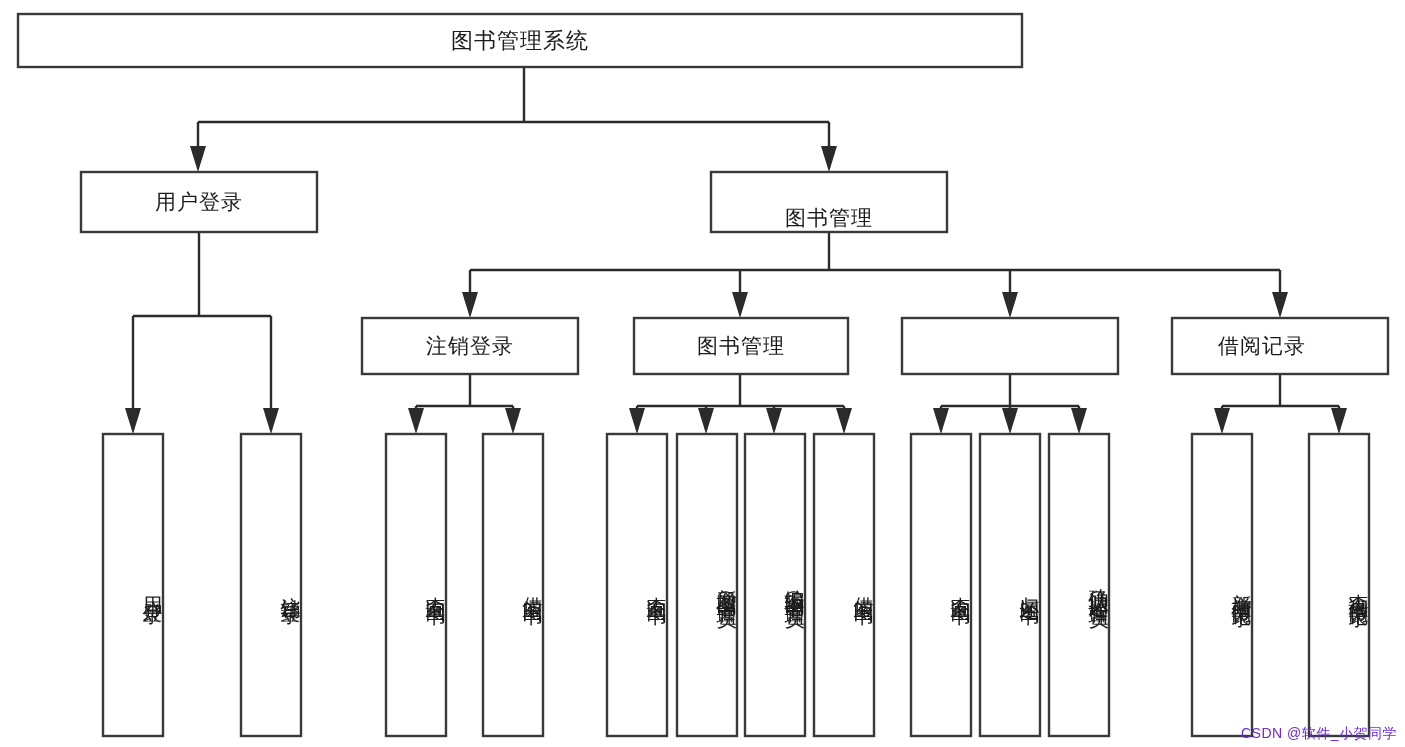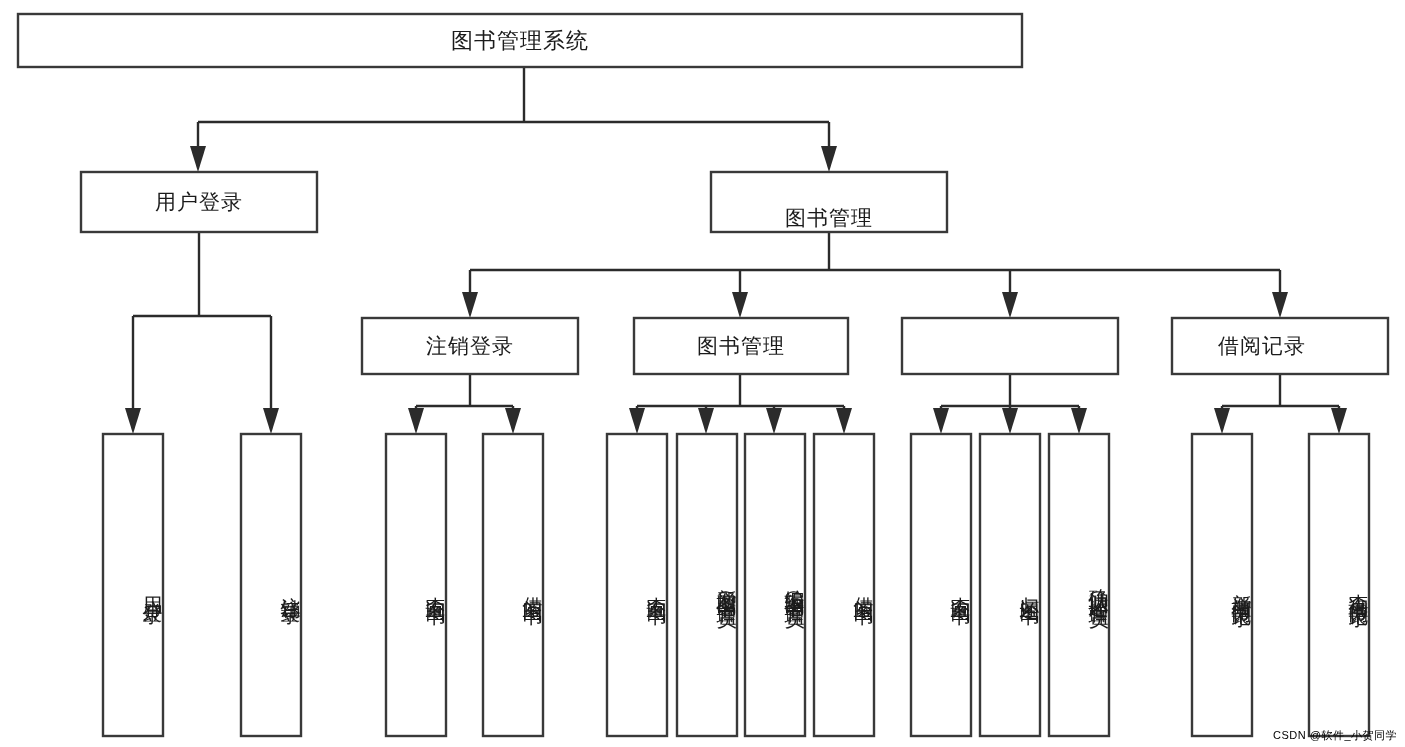--- a/index.html
+++ b/index.html
@@ -73,22 +73,22 @@
     text-align: center;
   }
   .label-v.tall {
     align-items: flex-start;
     padding-top: 2px;
   }
   #watermark {
     position: absolute;
     right: 8px;
     bottom: 4px;
-    font-size: 11px;
-    color: #000000;
+    font-size: 14px;
+    color: #6d28d9;
     letter-spacing: 0.5px;
     white-space: nowrap;
     user-select: none;
   }
 </style>
 </head>
 <body>
 
 <div id="diagram-root">
 

